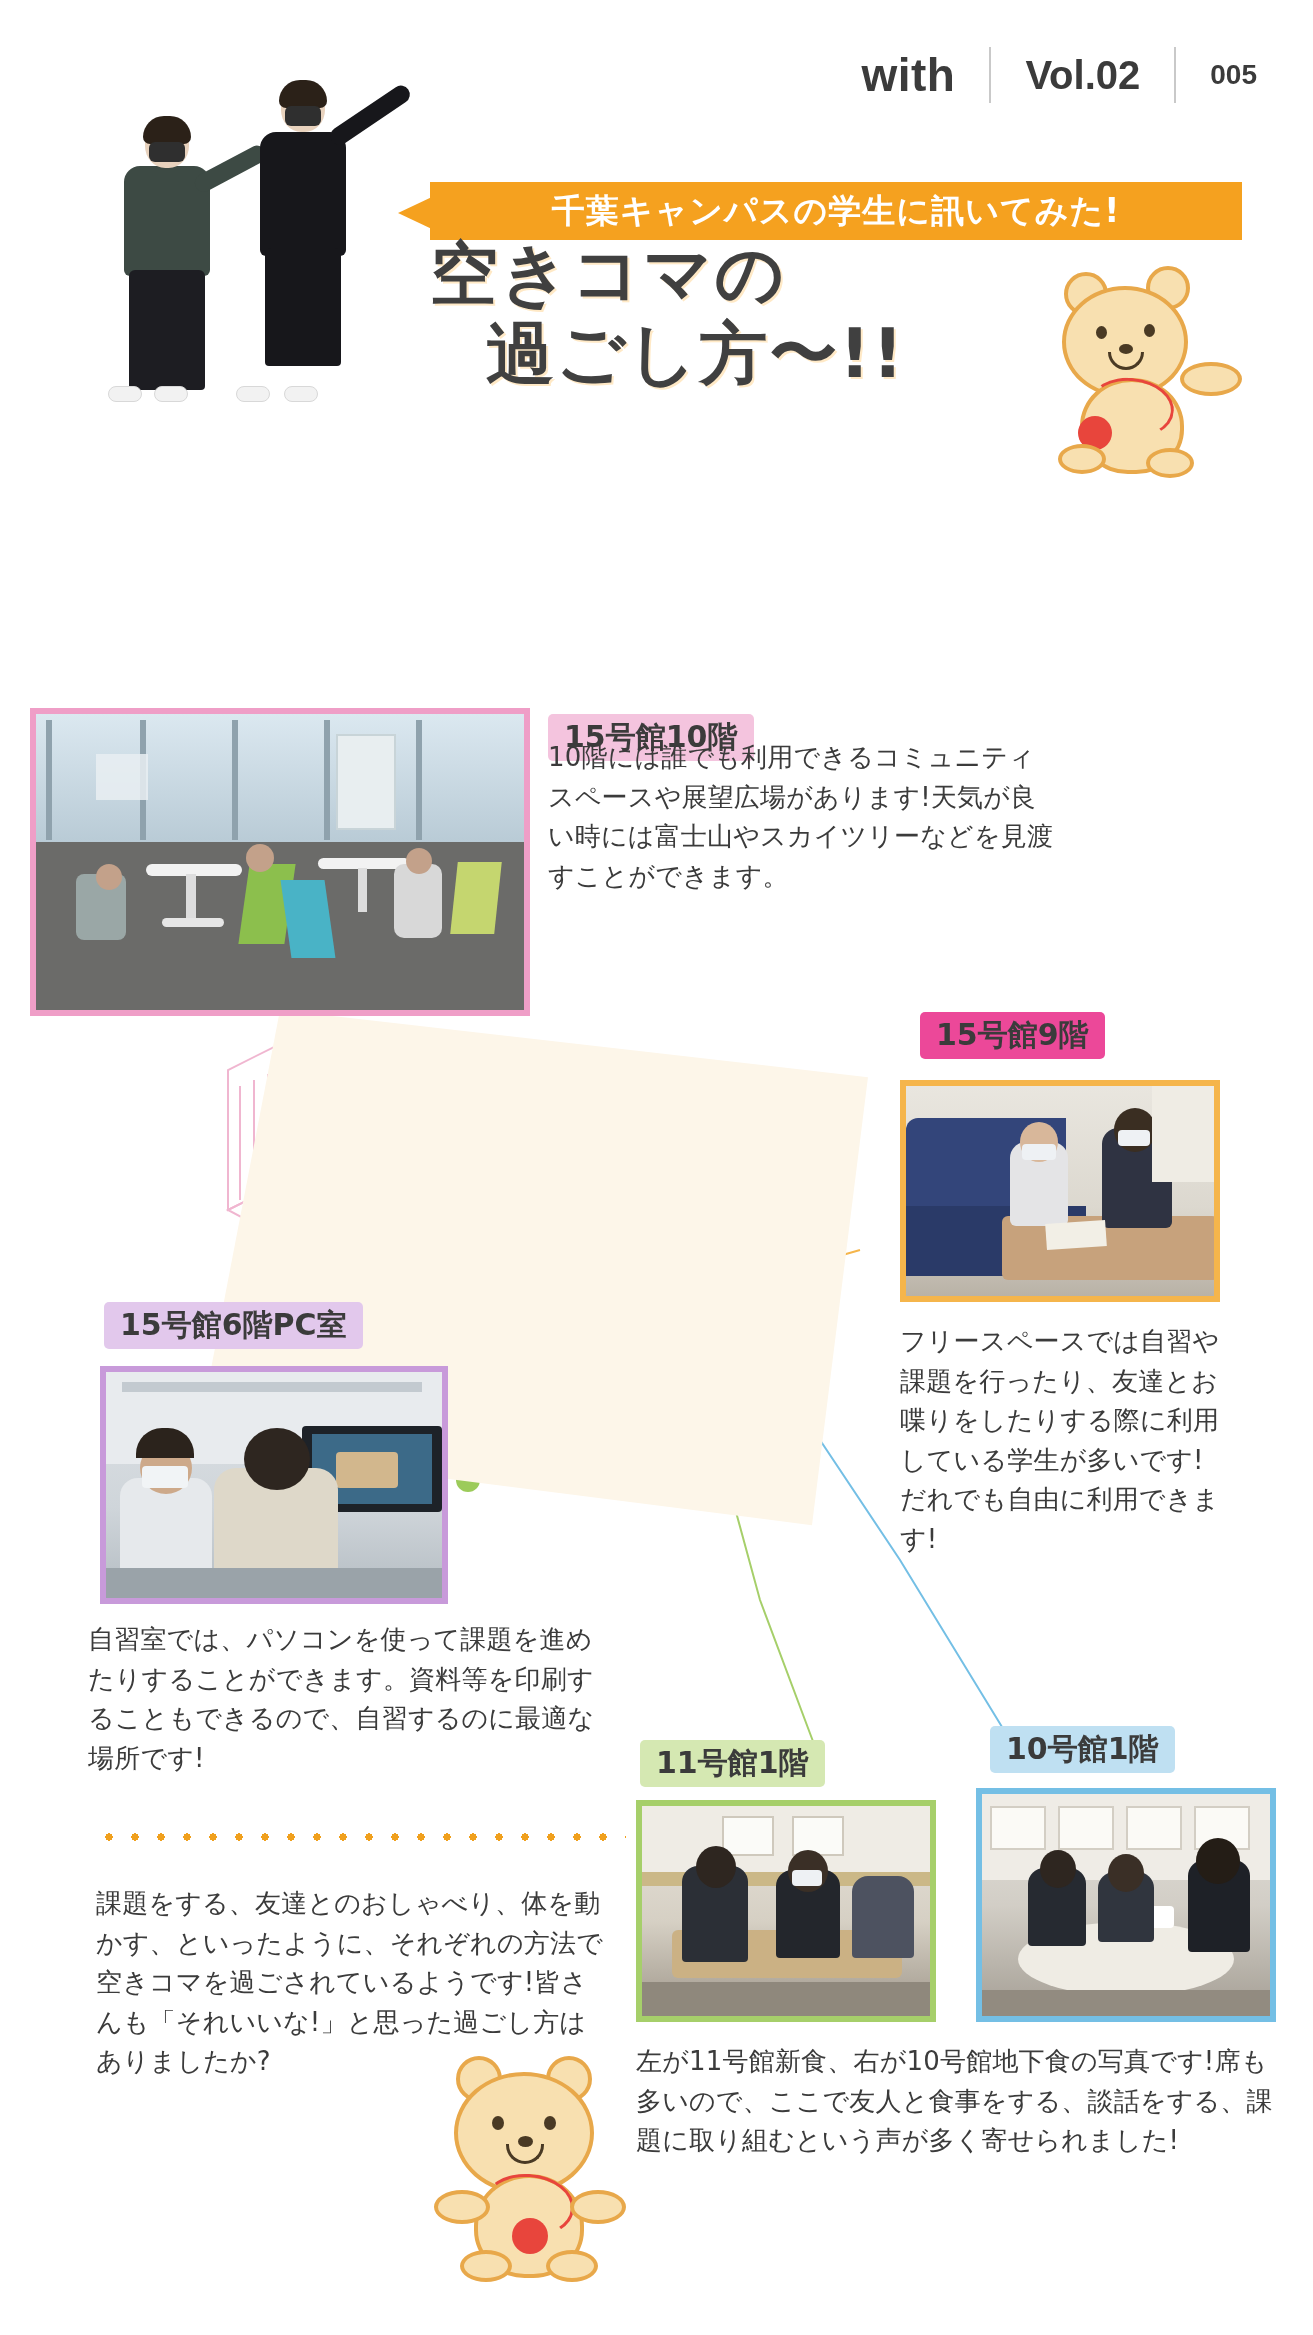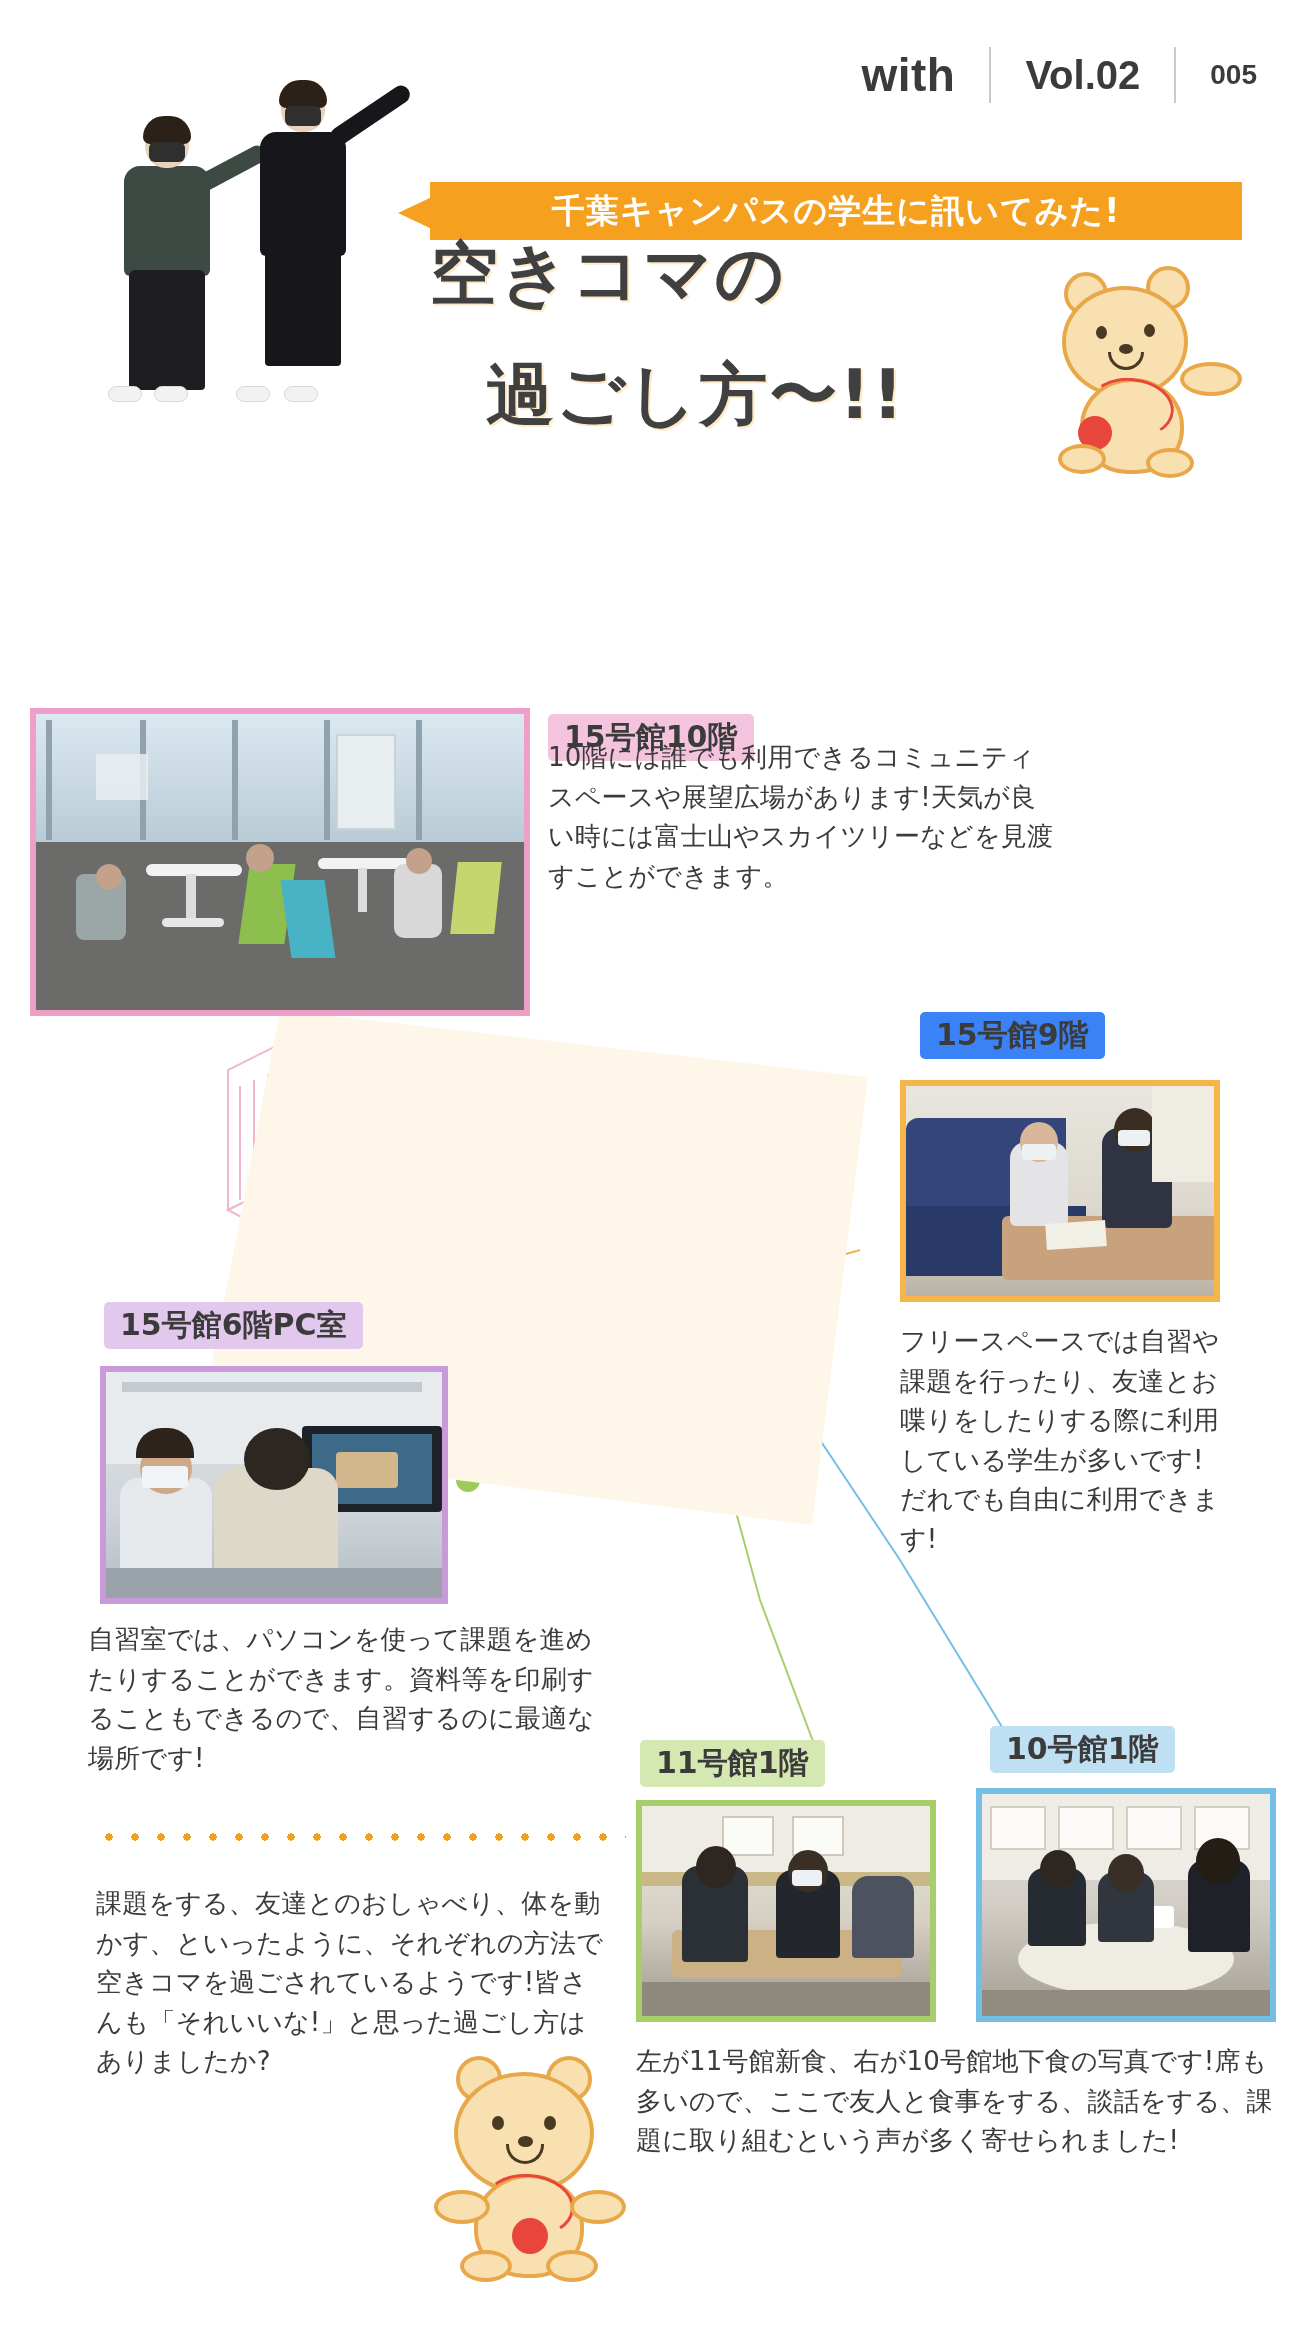--- a/index.html
+++ b/index.html
@@ -158,21 +158,21 @@
     left: 430px;
     top: 234px;
     width: 600px;
     color: #404040;
     font-size: 68px;
     font-weight: bold;
     line-height: 1.18;
     letter-spacing: 2px;
     text-shadow: 2px 2px 0 #ffe9c6;
   }
-  .main-title .l2 { padding-left: 56px; display:block;margin-top:41px; }
+  .main-title .l2 { padding-left: 56px; display:block; }
 
   
   .bear {
     position: absolute;
   }
   .bear .bbody {
     position: absolute;
     background: #f8e0b0;
     border: 4px solid #e8a84a;
     border-radius: 50% 50% 46% 46%;
@@ -244,21 +244,21 @@
     justify-content: center;
     font-size: 30px;
     font-weight: bold;
     color: #3b3b3b;
     padding: 6px 16px;
     border-radius: 5px;
     white-space: nowrap;
     line-height: 1.15;
   }
   .chip.pink   { background: #f4c4de; }
-  .chip.orange { background: #3b82f6; }
+  .chip.orange { background: #ec4899; }
   .chip.violet { background: #e2c8ec; }
   .chip.green  { background: #d5e8b2; }
   .chip.blue   { background: #bfe0f2; }
 
   
   .photo {
     position: absolute;
     overflow: hidden;
     background: #c9d3d8;
   }

